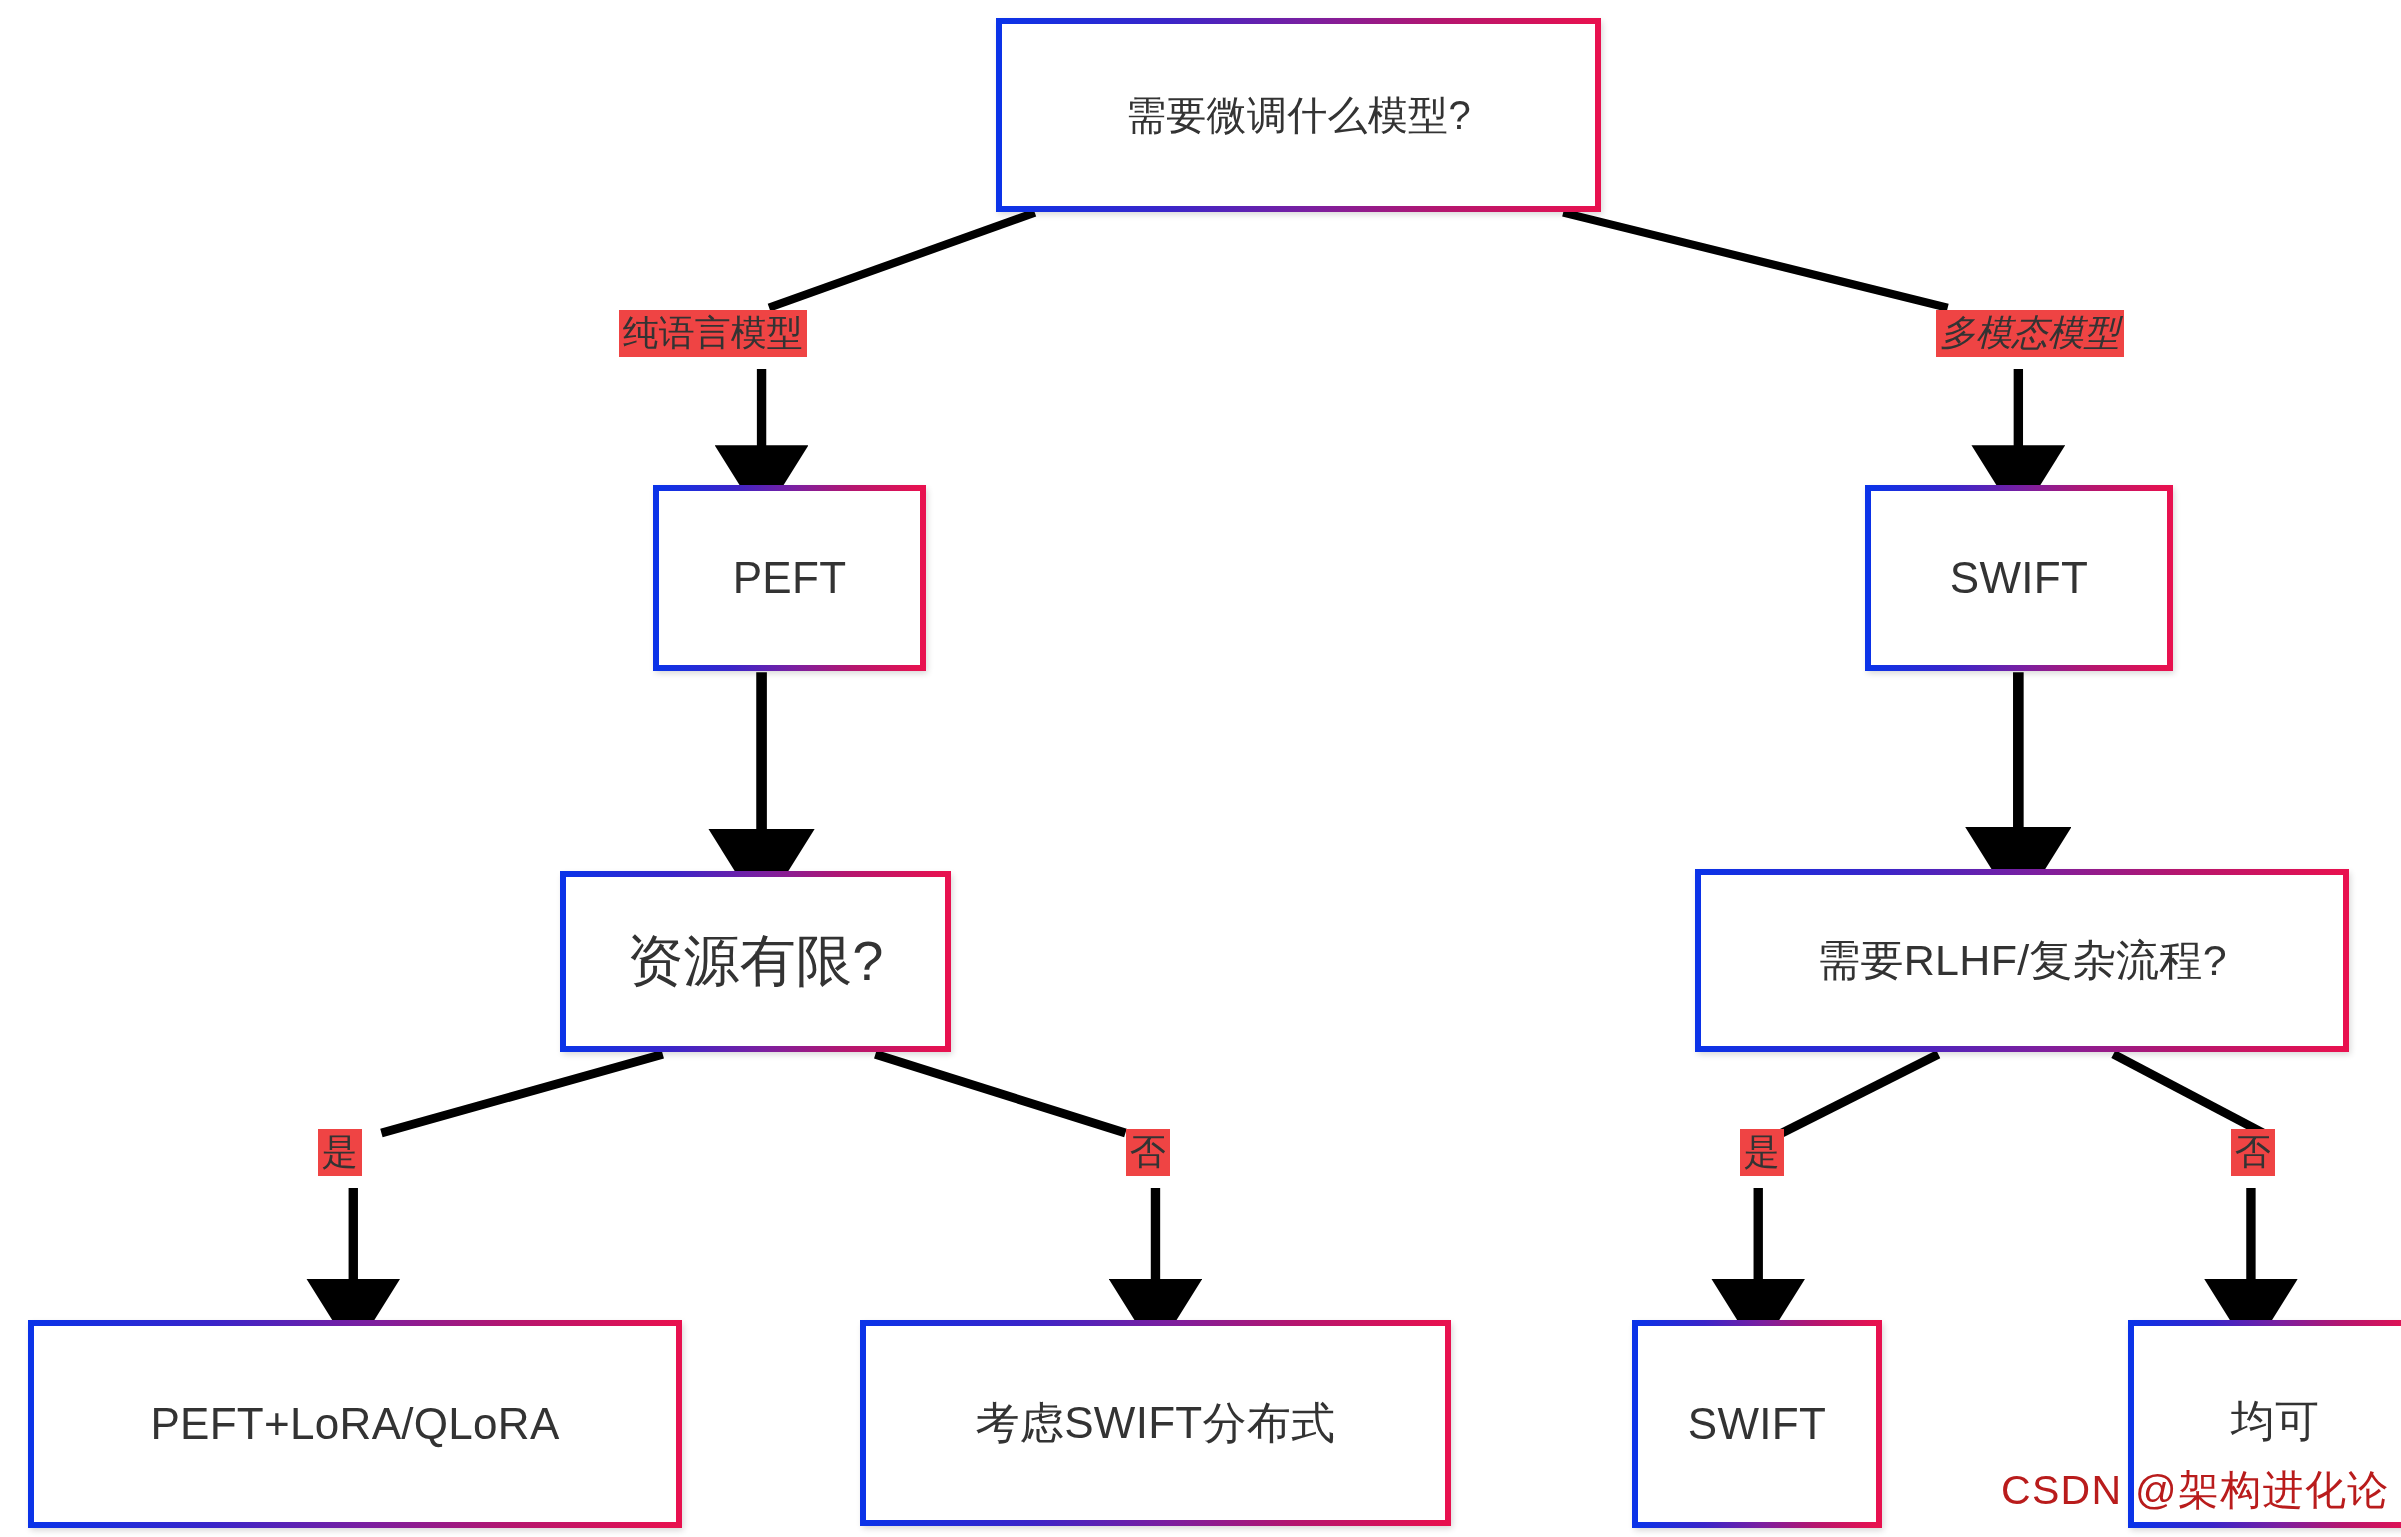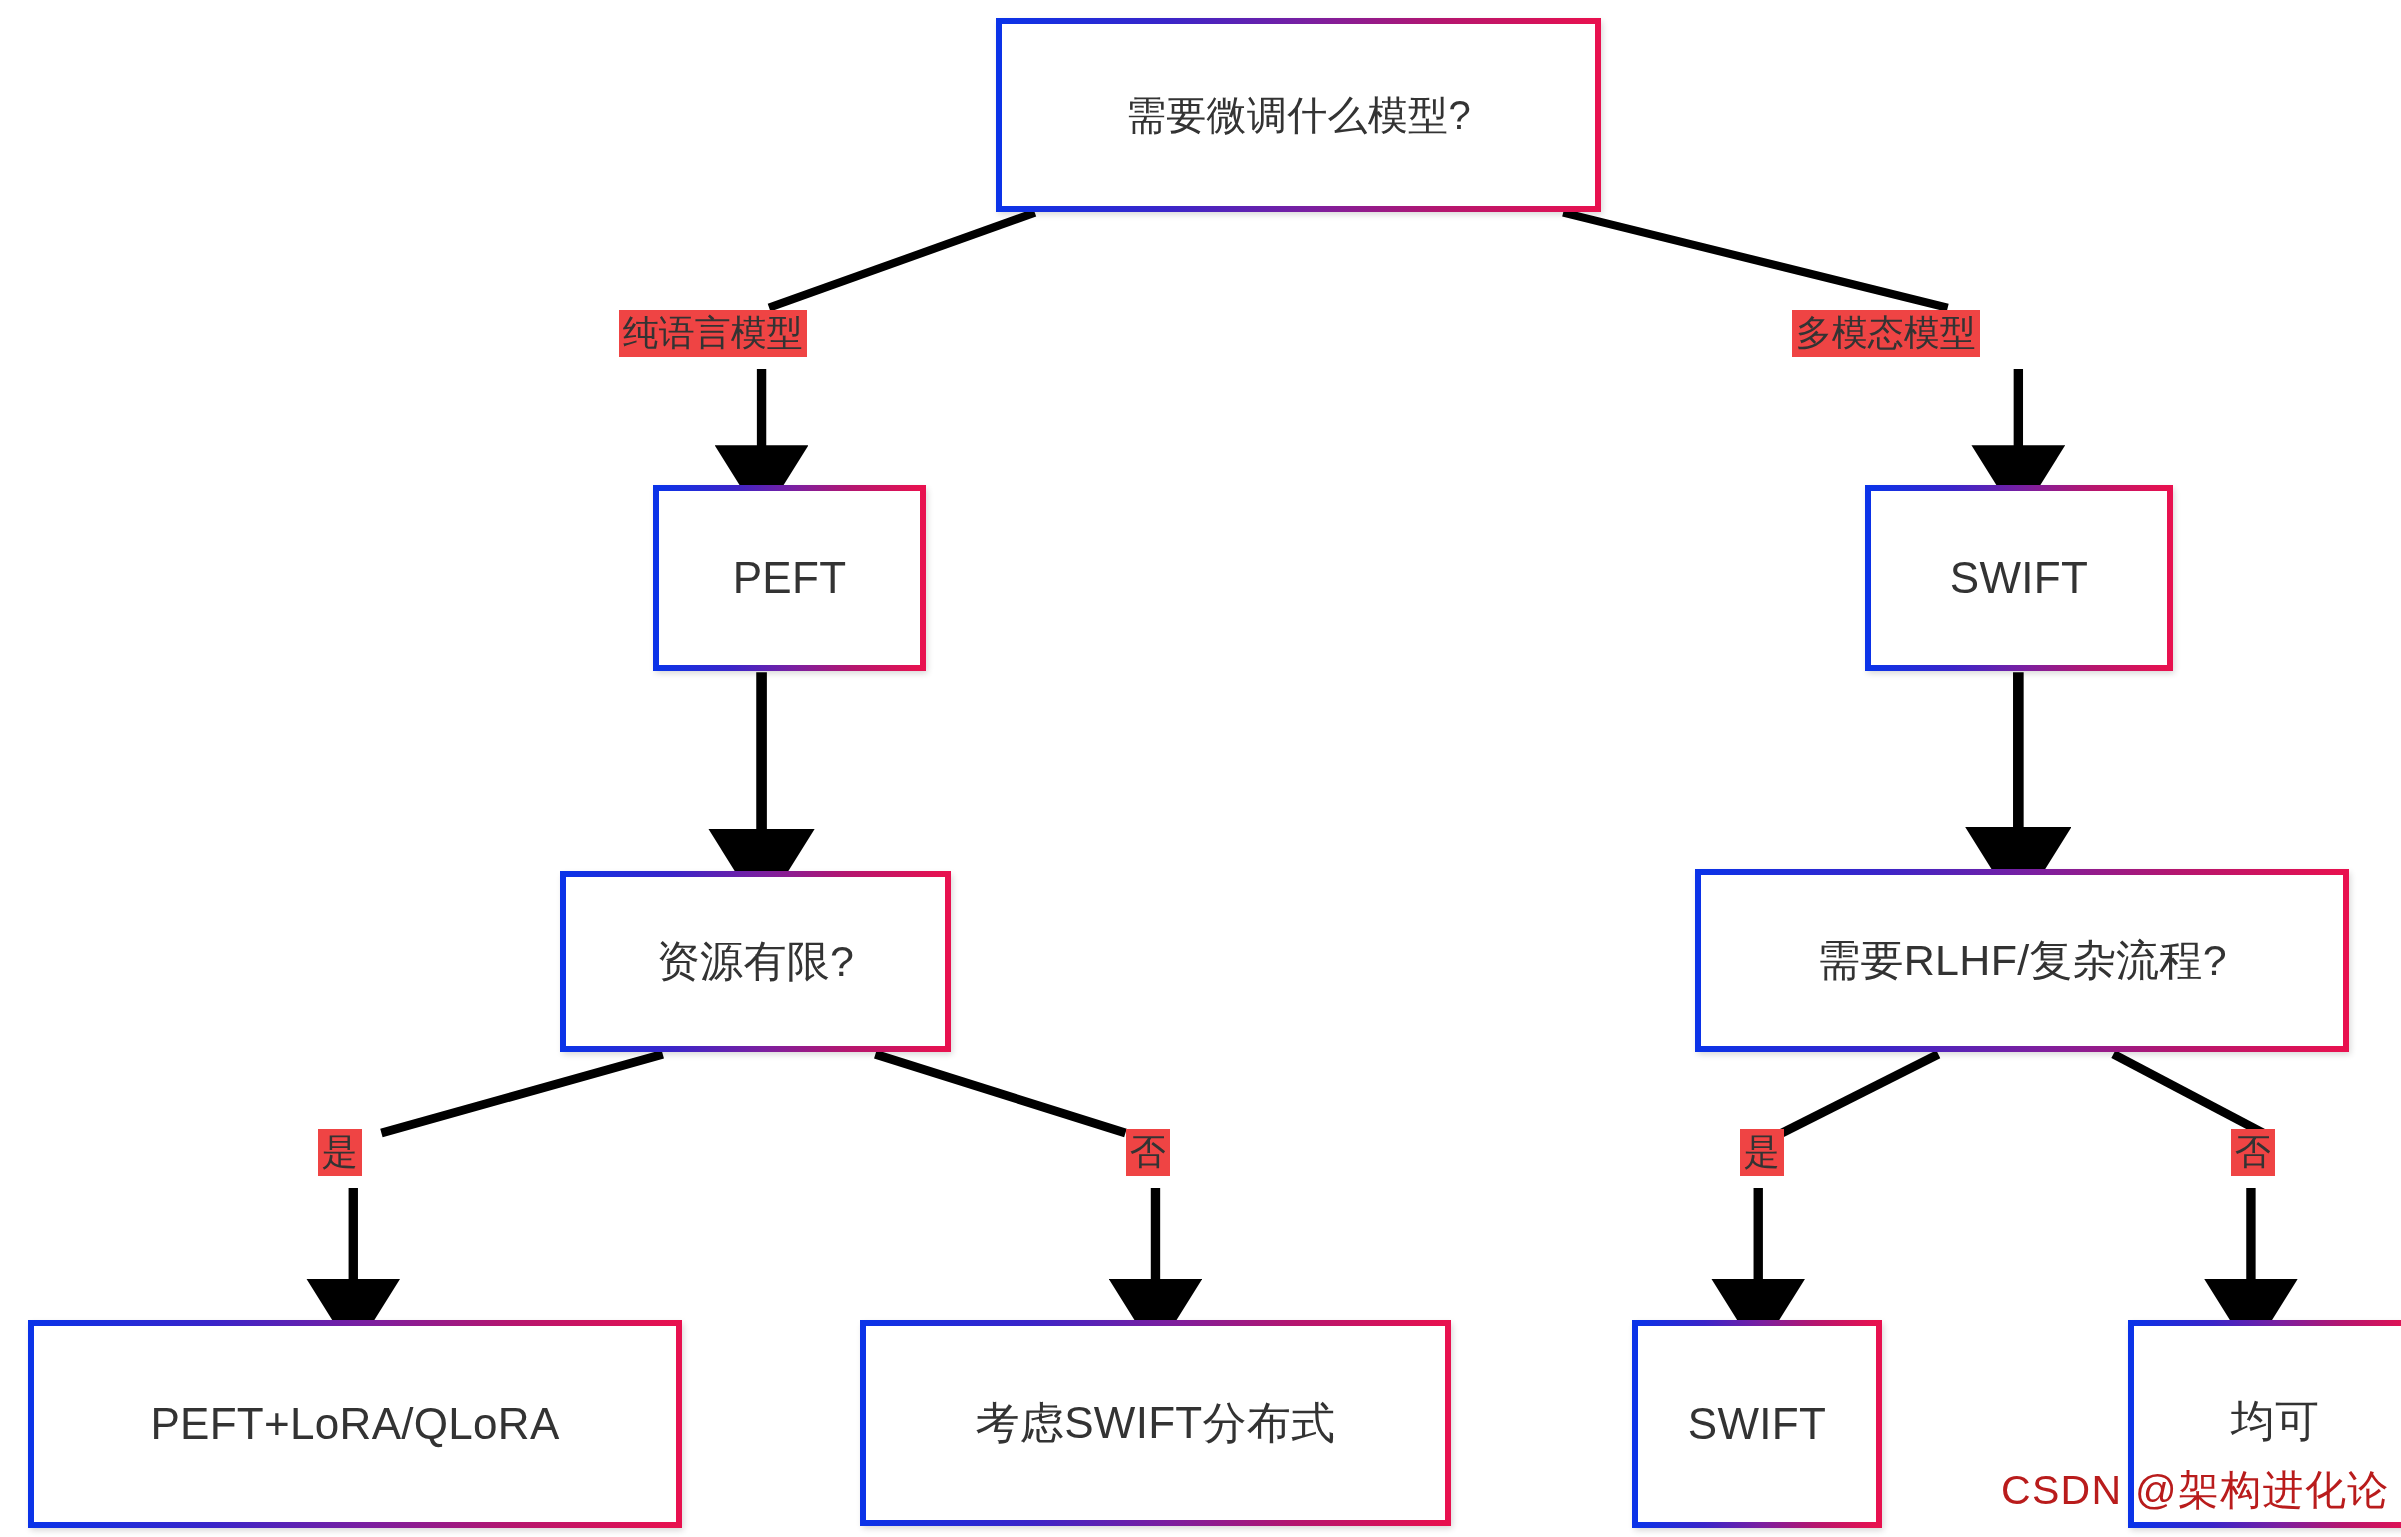--- a/index.html
+++ b/index.html
@@ -39,21 +39,21 @@
   #n-root{left:996px;top:17.5px;width:605px;height:194px;}
   #n-root .txt{font-size:40px;}
 
   #n-peft{left:625px;top:485px;width:273px;height:186px;margin-left:28px;}
   #n-peft .txt{font-size:44px;}
 
   #n-swift-top{left:1865px;top:485px;width:308px;height:186px;}
   #n-swift-top .txt{font-size:44px;}
 
   #n-res{left:560px;top:871px;width:391px;height:181px;}
-  #n-res .txt{font-size:43px;text-align:right;}
+  #n-res .txt{font-size:56px;text-align:right;}
 
   #n-rlhf{left:1695px;top:869px;width:654px;height:183px;}
   #n-rlhf .txt{font-size:43px;}
 
   #n-lora{left:28px;top:1320px;width:654px;height:208px;}
   #n-lora .txt{font-size:44px;}
 
   #n-dist{left:860px;top:1320px;width:591px;height:206px;}
   #n-dist .txt{font-size:44px;}
 
@@ -68,21 +68,21 @@
     position:absolute;
     background:#ef4444;
     color:#333333;
     font-size:36px;
     line-height:1.0;
     padding:5px 3.8px 6.3px 3.8px;
     white-space:nowrap;
     box-sizing:border-box;
   }
   #lbl-lang{left:619px;top:310px;}
-  #lbl-multi{left:1792px;top:310px;}
+  #lbl-multi{left:1936px;top:310px;font-style:italic;}
   #lbl-yes-l{left:318px;top:1129px;}
   #lbl-no-l{left:1126px;top:1129px;}
   #lbl-yes-r{left:1740px;top:1129px;}
   #lbl-no-r{left:2231px;top:1129px;}
 
   
   #watermark{
     position:absolute;
     left:2001px;top:1463px;
     font-size:41px;

